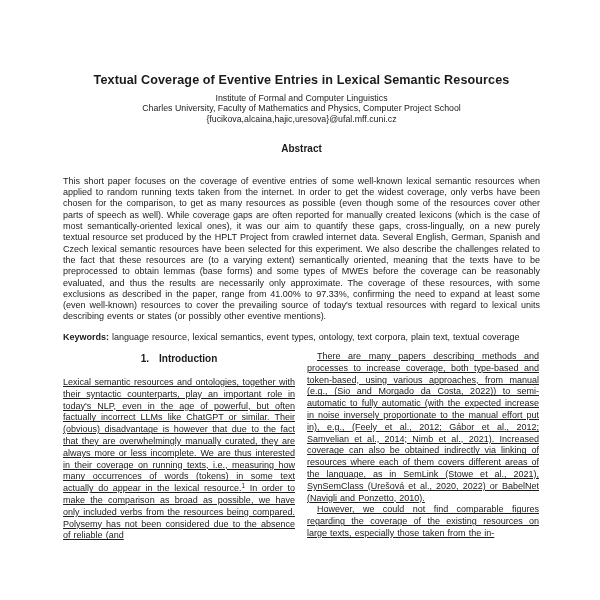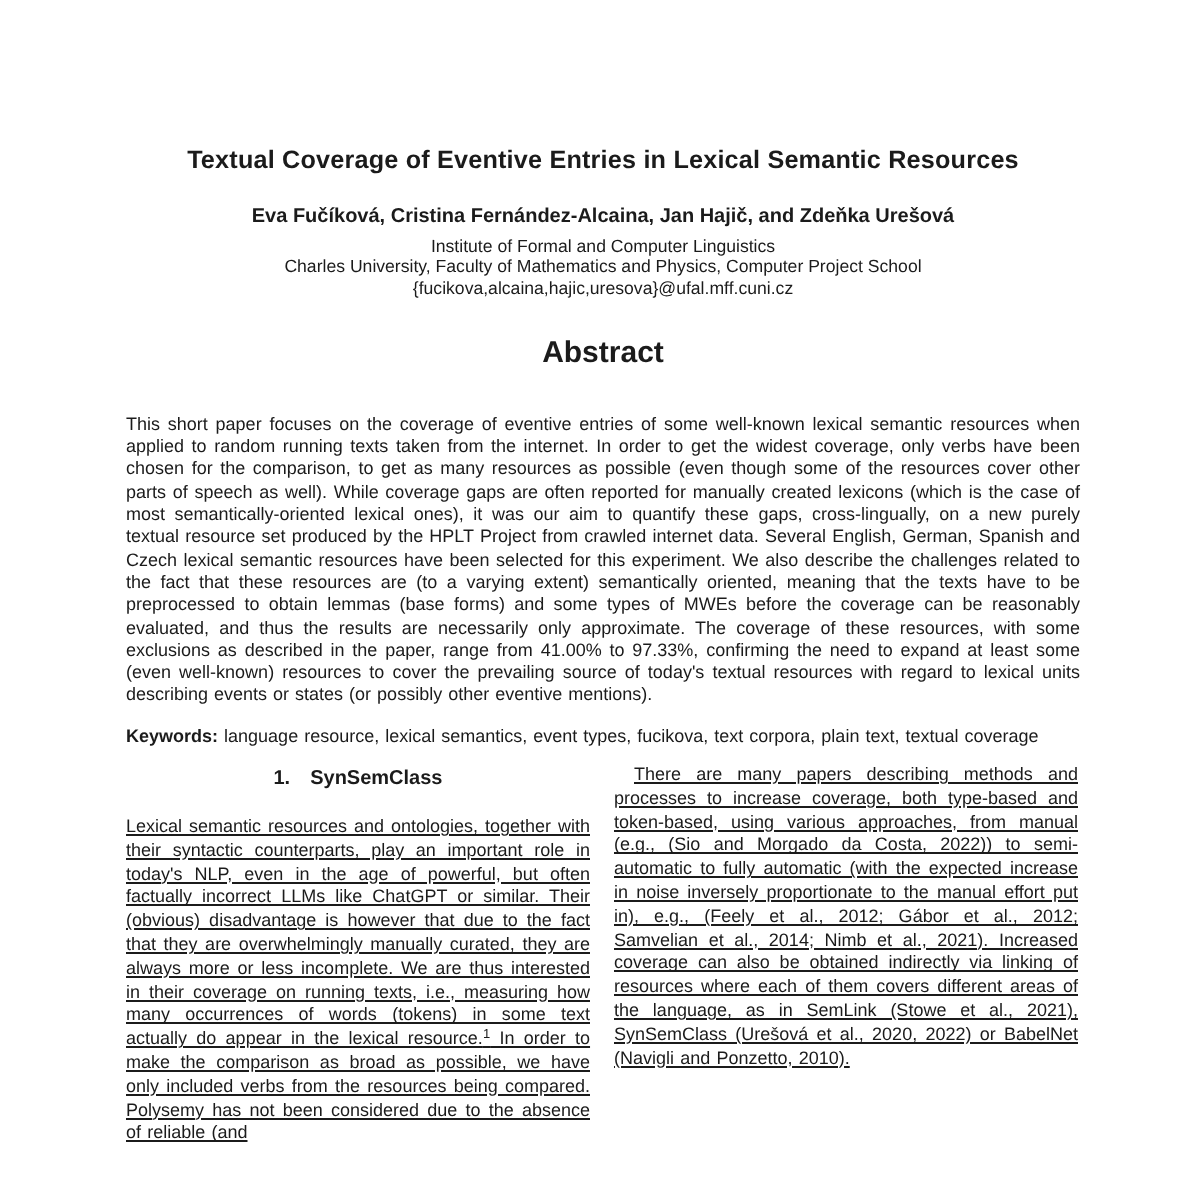--- a/index.html
+++ b/index.html
@@ -38,21 +38,21 @@
     line-height: 12px;
   }
   .affil {
     margin-top: 3px;
     font-size: 8.8px;
     text-align: center;
     line-height: 10.3px;
   }
   .abstract-heading {
     margin-top: 19px;
-    font-size: 15px;
+    font-size: 10px;
     font-weight: bold;
     text-align: center;
   }
   .abstract-text {
     margin: 22px 0 0 0;
     font-size: 9px;
     line-height: 11.3px;
     text-align: justify;
     word-spacing: 0.5px;
   }
@@ -101,41 +101,41 @@
   }
 </style>
 </head>
 <body>
 
 <div class="page">
   <div class="content">
 
     <h1 class="title">Textual Coverage of Eventive Entries in Lexical Semantic Resources</h1>
 
-    <div class="authors">Eva Fučíková, Cristina Fernández-Alcaina, Jan Hajič, and Zdeňka Urešová</div>
 
     <div class="affil">
       <div>Institute of Formal and Computer Linguistics</div>
       <div>Charles University, Faculty of Mathematics and Physics, Computer Project School</div>
       <div>{fucikova,alcaina,hajic,uresova}@ufal.mff.cuni.cz</div>
     </div>
 
     <div class="abstract-heading">Abstract</div>
 
     <p class="abstract-text">This short paper focuses on the coverage of eventive entries of some well-known lexical semantic resources when applied to random running texts taken from the internet. In order to get the widest coverage, only verbs have been chosen for the comparison, to get as many resources as possible (even though some of the resources cover other parts of speech as well). While coverage gaps are often reported for manually created lexicons (which is the case of most semantically-oriented lexical ones), it was our aim to quantify these gaps, cross-lingually, on a new purely textual resource set produced by the HPLT Project from crawled internet data. Several English, German, Spanish and Czech lexical semantic resources have been selected for this experiment. We also describe the challenges related to the fact that these resources are (to a varying extent) semantically oriented, meaning that the texts have to be preprocessed to obtain lemmas (base forms) and some types of MWEs before the coverage can be reasonably evaluated, and thus the results are necessarily only approximate. The coverage of these resources, with some exclusions as described in the paper, range from 41.00% to 97.33%, confirming the need to expand at least some (even well-known) resources to cover the prevailing source of today's textual resources with regard to lexical units describing events or states (or possibly other eventive mentions).</p>
 
-    <p class="keywords"><b class="kw-label">Keywords:</b> <span>language resource, lexical semantics, event types, fucikova, text corpora, plain text, textual coverage</span></p>
+    <p class="keywords"><b class="kw-label">Keywords:</b> <span>language resource, lexical semantics, event types, ontology, text corpora, plain text, textual coverage</span></p>
 
     <div class="columns">
 
       <div class="col">
-        <div class="sec-heading"><span class="sec-num">1.</span><span>SynSemClass</span></div>
+        <div class="sec-heading"><span class="sec-num">1.</span><span>Introduction</span></div>
 
         <p class="para"><span>Lexical semantic resources and ontologies, together with their syntactic counterparts, play an important role in today's NLP, even in the age of powerful, but often factually incorrect LLMs like ChatGPT or similar. Their (obvious) disadvantage is however that due to the fact that they are overwhelmingly manually curated, they are always more or less incomplete. We are thus interested in their coverage on running texts, i.e., measuring how many occurrences of words (tokens) in some text actually do appear in the lexical resource.</span><sup class="fnmark">1</sup><span> In order to make the comparison as broad as possible, we have only included verbs from the resources being compared. Polysemy has not been considered due to the absence of reliable (and</span></p>
       </div>
 
       <div class="col">
         <p class="para indent">There are many papers describing methods and processes to increase coverage, both type-based and token-based, using various approaches, from manual (e.g., (Sio and Morgado da Costa, 2022)) to semi-automatic to fully automatic (with the expected increase in noise inversely proportionate to the manual effort put in), e.g., (Feely et al., 2012; Gábor et al., 2012; Samvelian et al., 2014; Nimb et al., 2021). Increased coverage can also be obtained indirectly via linking of resources where each of them covers different areas of the language, as in SemLink (Stowe et al., 2021), SynSemClass (Urešová et al., 2020, 2022) or BabelNet (Navigli and Ponzetto, 2010).</p>
+        <p class="para indent">However, we could not find comparable figures regarding the coverage of the existing resources on large texts, especially those taken from the in-</p>
       </div>
 
     </div>
   </div>
 </div>
 
 </body></html>

